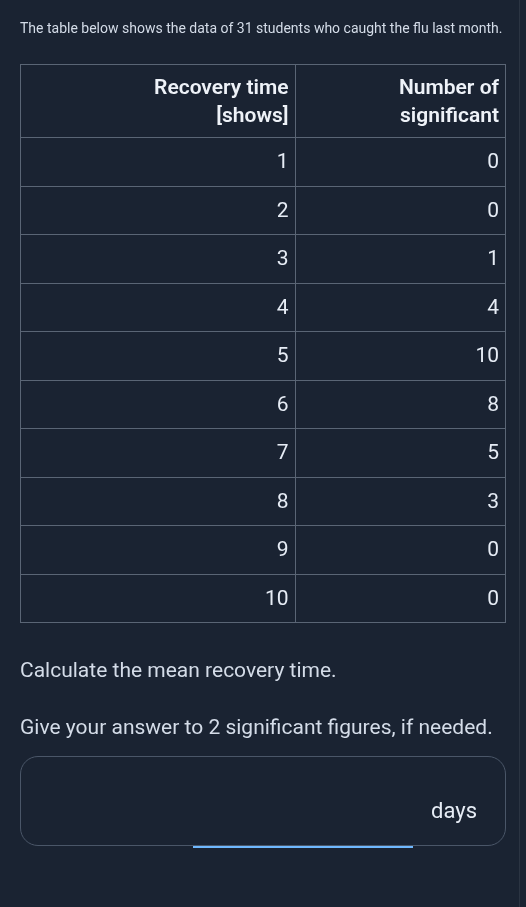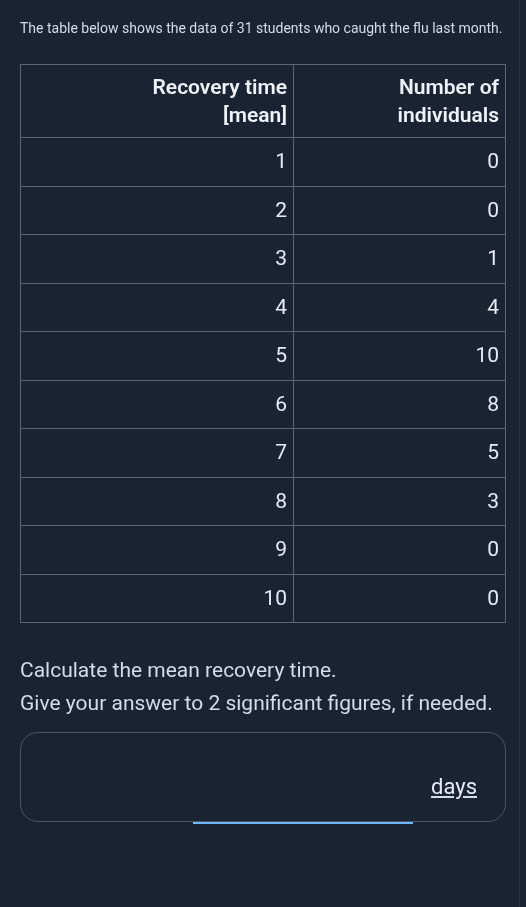--- a/index.html
+++ b/index.html
@@ -50,37 +50,37 @@
   }
   table.data th {
     font-weight: 600;
     color: #eef2f8;
     padding: 8px 6px;
     line-height: 1.35;
   }
   .prompt {
     font-size: 21px;
     color: #d4dce8;
+    margin-bottom: 24px;
   }
   .hint {
     font-size: 21px;
     color: #d4dce8;
     margin-bottom: 13px;
     line-height: 1.55;
   }
   .answer-box {
     border: 1px solid #4a5668;
     border-radius: 18px;
     padding: 28px 28px 10px 28px;
     display: flex;
     align-items: center;
     justify-content: flex-end;
     gap: 18px;
     min-height: 90px;
-    text-decoration: underline;
   }
   .answer-input {
     flex: 0 0 auto;
     width: 220px;
     border: none;
     border-bottom: 2px solid #6fb8ff;
     background: transparent;
     color: #e6ecf5;
     font-size: 22px;
     text-align: center;
@@ -99,25 +99,25 @@
 
 <div class="scroll-edge"></div>
 
 <p class="intro">The table below shows the data of 31 students who caught the flu last month.</p>
 
 <table class="data">
   <thead>
     <tr>
       <th>
         <span>Recovery time</span><br>
-        <span>[mean]</span>
+        <span>[shows]</span>
       </th>
       <th>
         <span>Number of</span><br>
-        <span>individuals</span>
+        <span>significant</span>
       </th>
     </tr>
   </thead>
   <tbody>
     <tr>
       <td>1</td>
       <td>0</td>
     </tr>
     <tr>
       <td>2</td>

